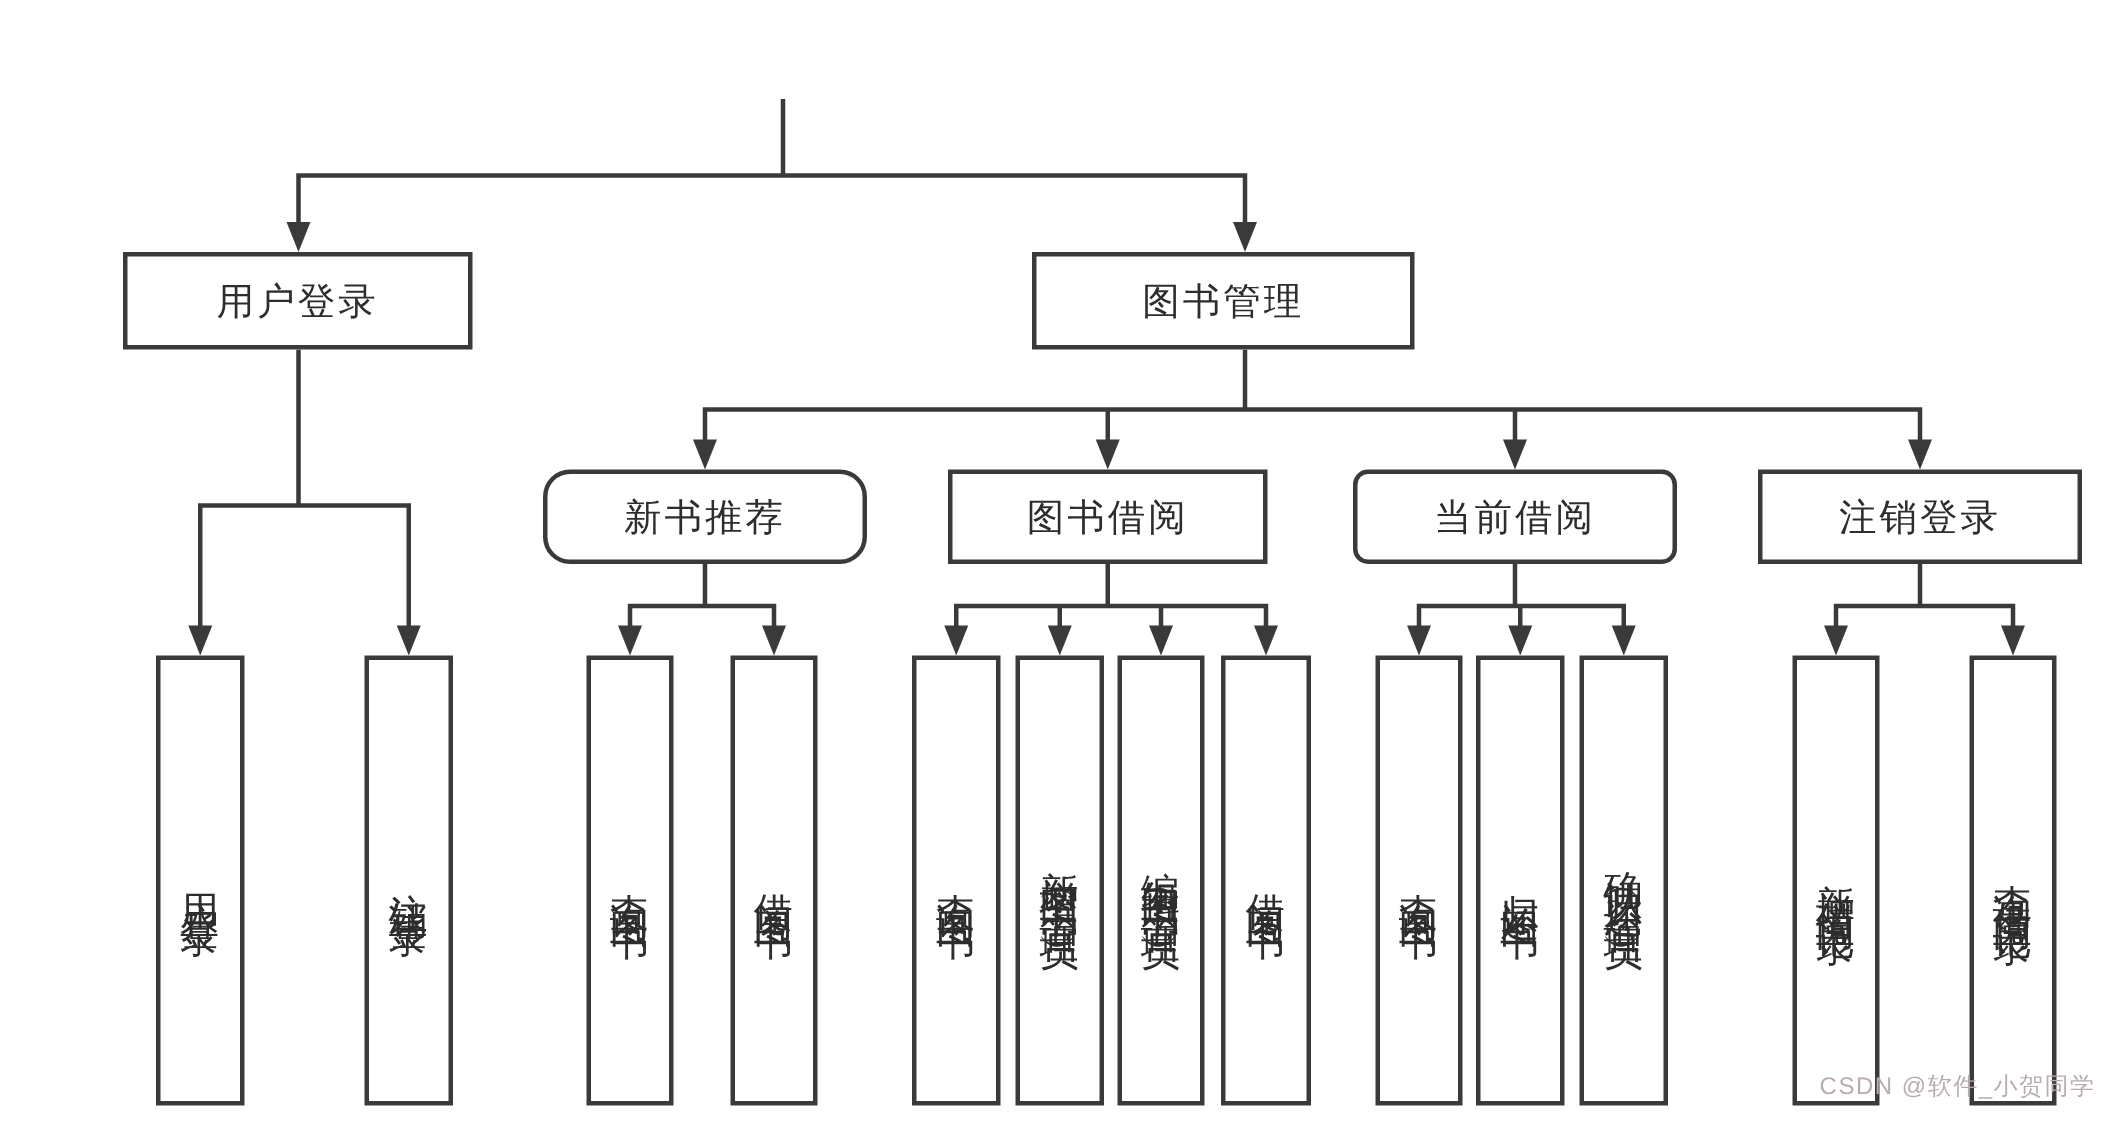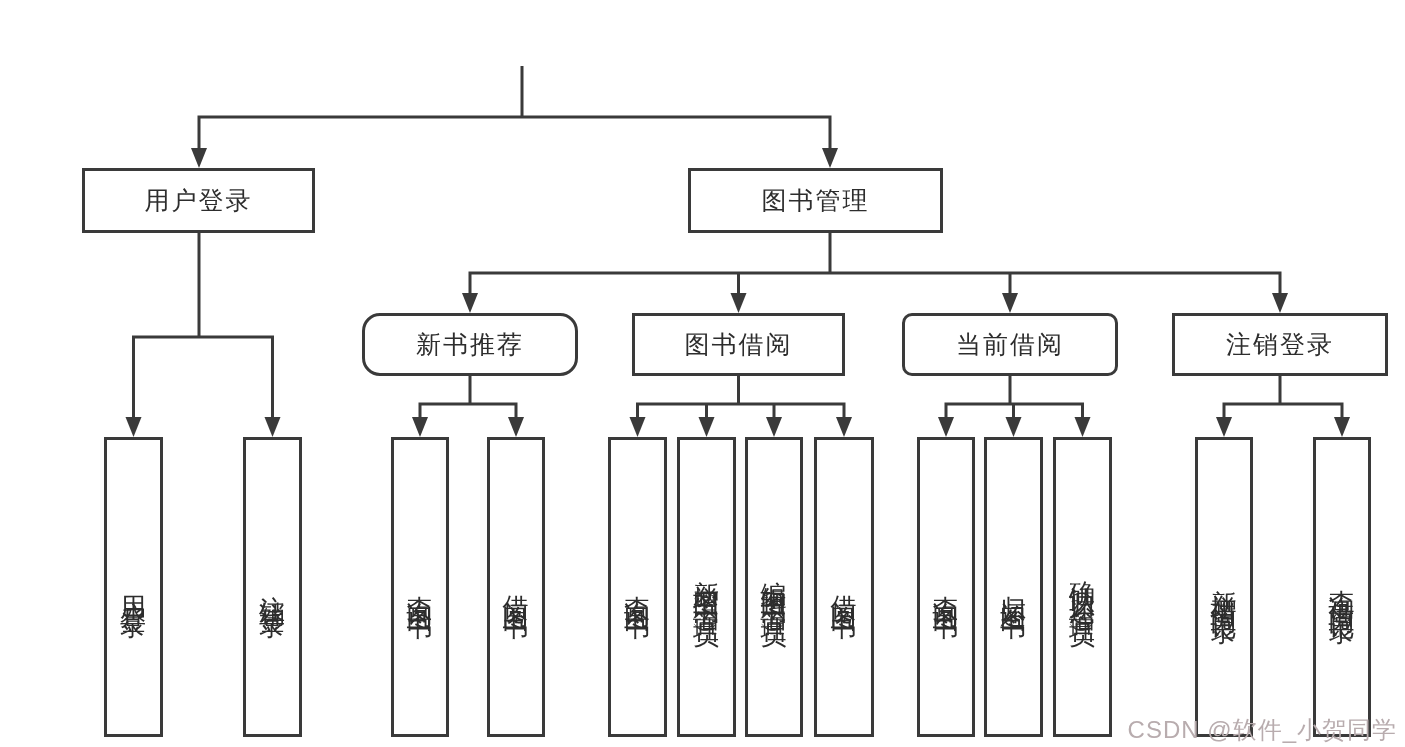--- a/index.html
+++ b/index.html
@@ -34,21 +34,21 @@
     writing-mode:vertical-rl;
     font-size:26px;
     letter-spacing:6px;
     line-height:1;
     white-space:nowrap;
   }
   .watermark{
     position:absolute;
     top:714px;
     right:8px;
-    font-size:24px;
+    font-size:16px;
     letter-spacing:1px;
     color:#b8acae;
     white-space:nowrap;
   }
 </style>
 </head>
 <body>
 
 <div class="canvas">
 

